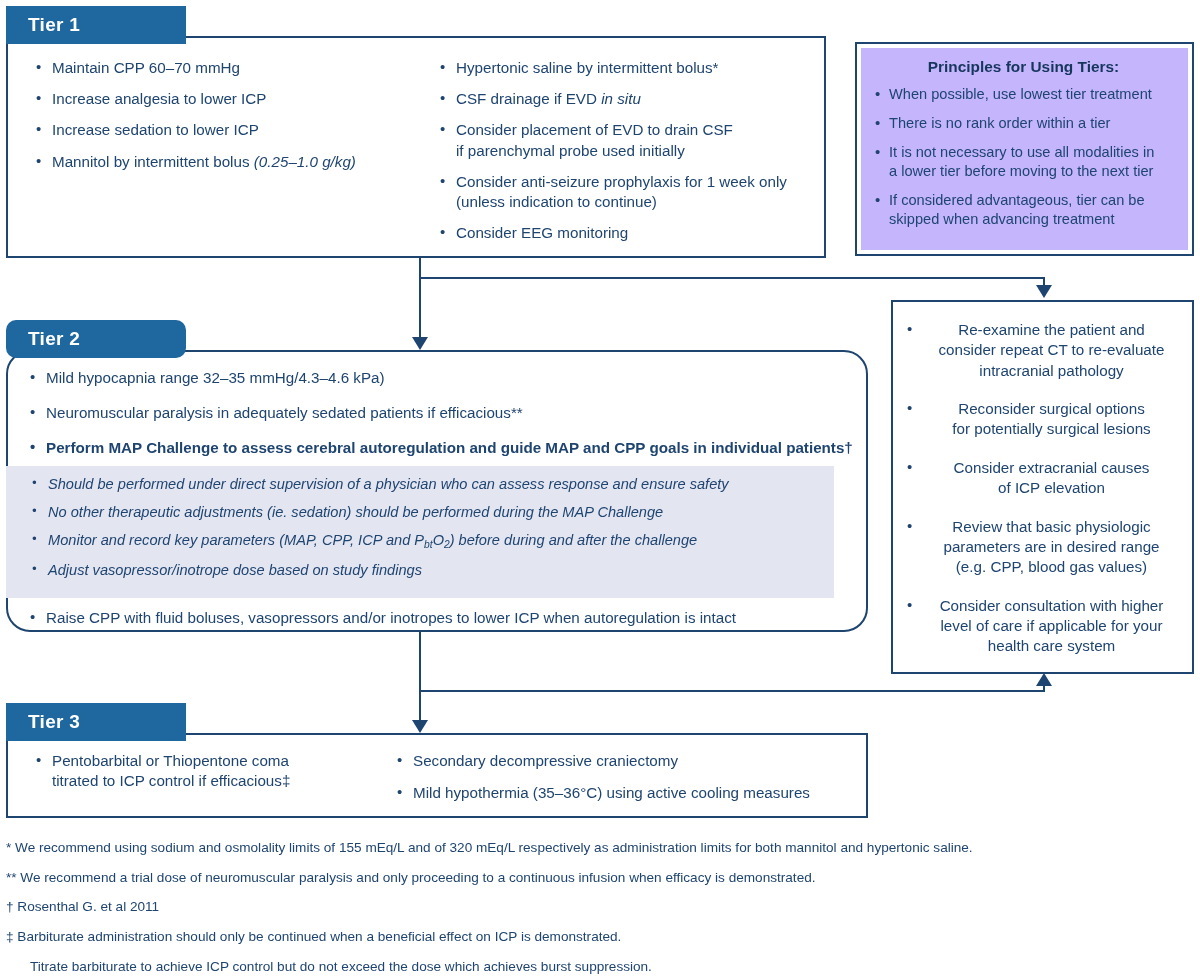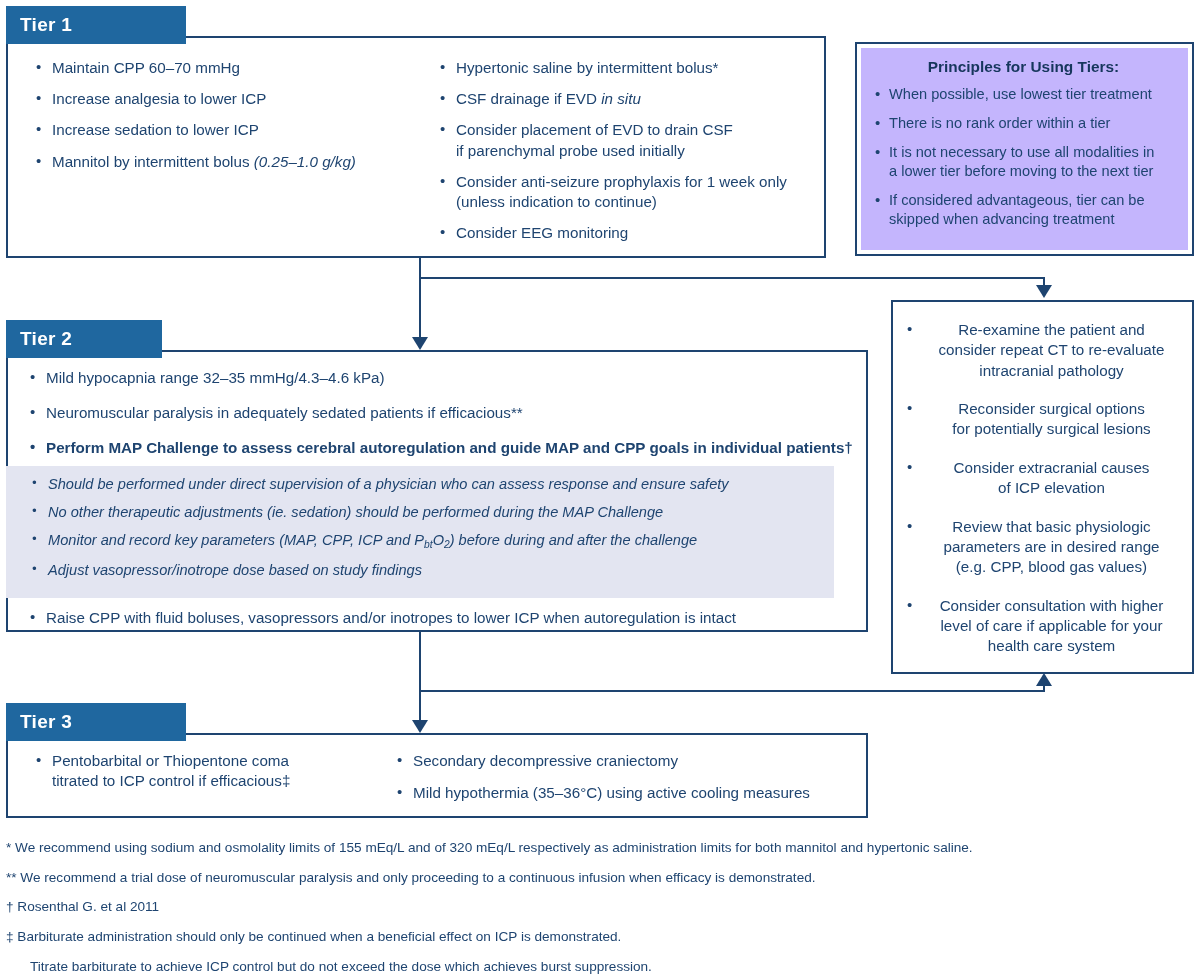--- a/index.html
+++ b/index.html
@@ -31,21 +31,21 @@
   }
   .tier-tab {
     position: absolute;
     background: #1f679f;
     color: #ffffff;
     font-size: 19px;
     font-weight: bold;
     letter-spacing: 0.3px;
     display: flex;
     align-items: center;
-    padding-left: 14px;
+    padding-left: 22px;
     box-sizing: border-box;
     z-index: 5;
   }
 
   
   ul.blist {
     list-style: none;
     margin: 0;
     padding: 0;
   }
@@ -97,22 +97,22 @@
     color: #16365c;
   }
   #principles-inner ul.blist > li {
     font-size: 14.6px;
     margin-bottom: 10px;
     padding-left: 18px;
     line-height: 1.3;
   }
 
   
-  #tier2-box { left: 6px; top: 350px; width: 862px; height: 282px; }
-  #tier2-tab { left: 6px; top: 320px; width: 156px; height: 38px; }
+  #tier2-box { left: 6px; top: 350px; width: 862px; height: 282px; border-radius: 24px; }
+  #tier2-tab { left: 6px; top: 320px; width: 180px; height: 38px; border-radius: 10px; }
   #tier2-body { position: absolute; left: 18px; top: 16px; width: 828px; }
   #tier2-body > ul.blist > li { margin-bottom: 15px; font-size: 15.2px; }
   #tier2-map-item { font-weight: bold; margin-bottom: 6px !important; }
   #map-sub-panel {
     background: #e3e5f1;
     margin: 7px 0 10px -20px;
     padding: 9px 10px 9px 22px;
     width: 828px;
     box-sizing: border-box;
   }

